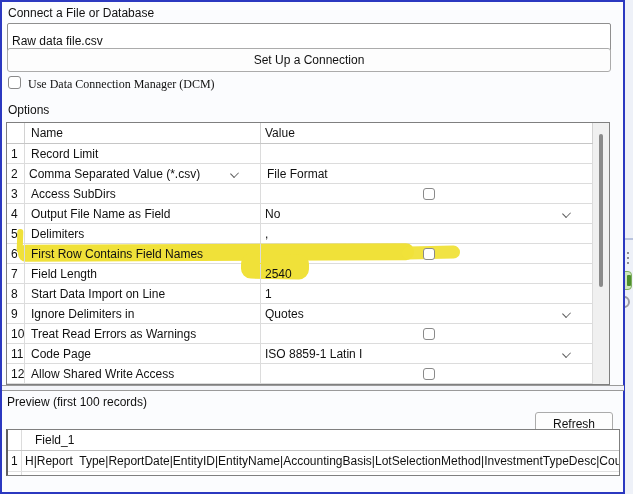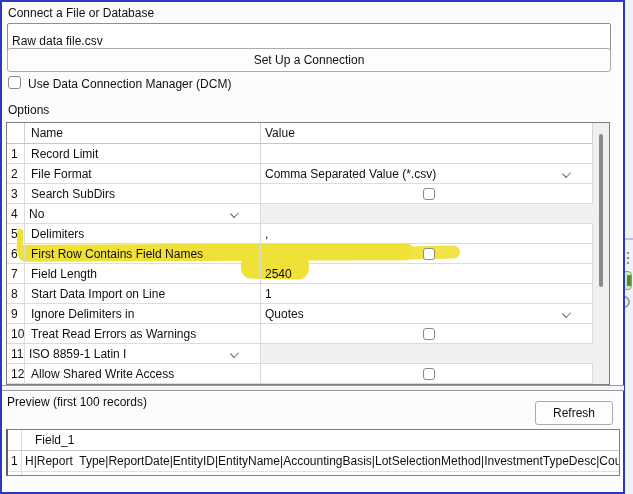--- a/index.html
+++ b/index.html
@@ -60,21 +60,21 @@
   .hl-tick { left:10px; top:106px; width:6px; height:24px; border-radius:3px; transform:rotate(2deg); }
   .hl-bar  { left:11px; top:121px; width:396px; height:17px; border-radius:8px; transform:rotate(-0.25deg); }
   .hl-bar-tail { left:395px; top:123px; width:58px; height:13px; border-radius:7px; transform:rotate(-1deg); opacity:.95; }
   .hl-blob { left:234px; top:131px; width:68px; height:25px; border-radius:10px; transform:rotate(1deg); }
 
   
   .splitter { position:absolute; left:0px; top:383px; width:622px; height:6px;
     border-top:1px solid #9a9a9a; border-bottom:1px solid #9a9a9a; background:#f4f5f9; }
 
   .refresh-btn {
-    position:absolute; left:533px; top:399px; width:78px; height:24px;
+    position:absolute; left:533px; top:410px; width:78px; height:24px;
     border:1px solid #ababab; border-radius:3px; background:#fdfdfd;
     font-family:"Liberation Sans", sans-serif; font-size:12px; color:#111;
     text-align:center; line-height:22px;
   }
 
   
   .pgrid {
     position:absolute; left:4px; top:427px; width:614px; height:47px;
     border:1px solid #7f7f7f; border-left:2px solid #5f5f5f; background:#fff; overflow:hidden;
   }
@@ -104,21 +104,21 @@
 
   <div class="panel-frame">
 
     <div class="lbl" style="left:6px; top:4px;">Connect a File or Database</div>
 
     <input class="file-input" type="text" value="Raw data file.csv" style="">
 
     <button class="setup-btn">Set Up a Connection</button>
 
     <div class="cbx dcm-cbx"></div>
-    <div class="lbl" style="left:26px; top:75px;">Use Data Connection Manager (DCM)</div>
+    <div class="lbl" style="left:26px; top:75px;font-family:Liberation Serif, serif;">Use Data Connection Manager (DCM)</div>
 
     <div class="lbl" style="left:6px; top:101px;">Options</div>
 
     <div class="ogrid">
       <div class="hl hl-tick"></div>
       <div class="hl hl-bar"></div>
       <div class="hl hl-bar-tail"></div>
       <div class="hl hl-blob"></div>
 
       <div class="ohead">
@@ -131,37 +131,38 @@
           <div class="orow">
             <div class="cell num">1</div>
             <div class="cell name">Record Limit</div>
             <div class="cell val">
               <span></span>
             </div>
             <div class="cell sb"></div>
           </div>
           <div class="orow">
             <div class="cell num">2</div>
+            <div class="cell val">
+              <span>Comma Separated Value (*.csv)</span>
+              <span class="chev"></span>
+            </div>
             <div class="cell name">File Format</div>
-            <div class="cell val">
-              <span>Comma Separated Value (*.csv)</span>
-              <span class="chev"></span>
-            </div>
             <div class="cell sb"></div>
           </div>
           <div class="orow">
             <div class="cell num">3</div>
-            <div class="cell name">Search SubDirs</div>
+            <div class="cell name">Access SubDirs</div>
             <div class="cell val">
               <div class="cbx row-cbx"></div>
             </div>
             <div class="cell sb"></div>
           </div>
           <div class="orow">
             <div class="cell num">4</div>
+            <div class="cell name">Output File Name as Field</div>
             <div class="cell val">
               <span>No</span>
               <span class="chev"></span>
             </div>
             <div class="cell sb"></div>
           </div>
           <div class="orow">
             <div class="cell num">5</div>
             <div class="cell name">Delimiters</div>
             <div class="cell val">
@@ -205,20 +206,21 @@
           <div class="orow">
             <div class="cell num">10</div>
             <div class="cell name">Treat Read Errors as Warnings</div>
             <div class="cell val">
               <div class="cbx row-cbx"></div>
             </div>
             <div class="cell sb"></div>
           </div>
           <div class="orow">
             <div class="cell num">11</div>
+            <div class="cell name">Code Page</div>
             <div class="cell val">
               <span>ISO 8859-1 Latin I</span>
               <span class="chev"></span>
             </div>
             <div class="cell sb"></div>
           </div>
           <div class="orow">
             <div class="cell num">12</div>
             <div class="cell name">Allow Shared Write Access</div>
             <div class="cell val">

